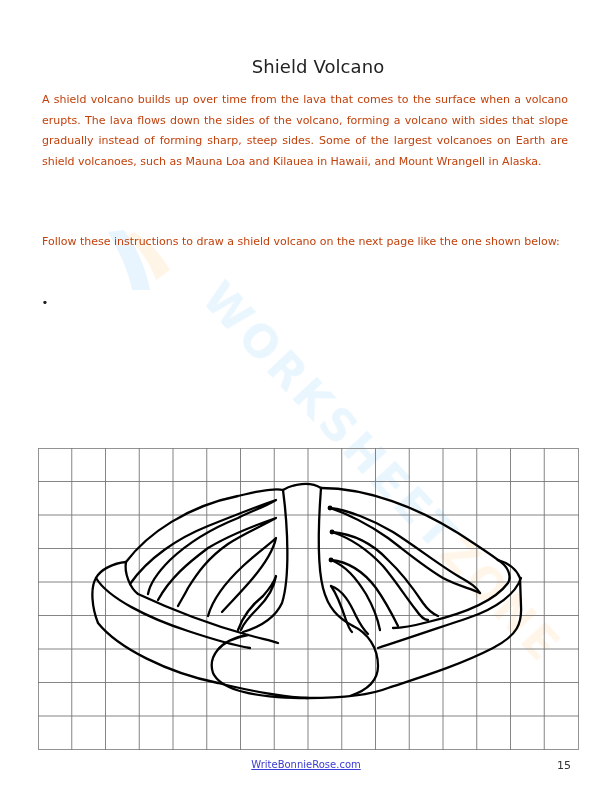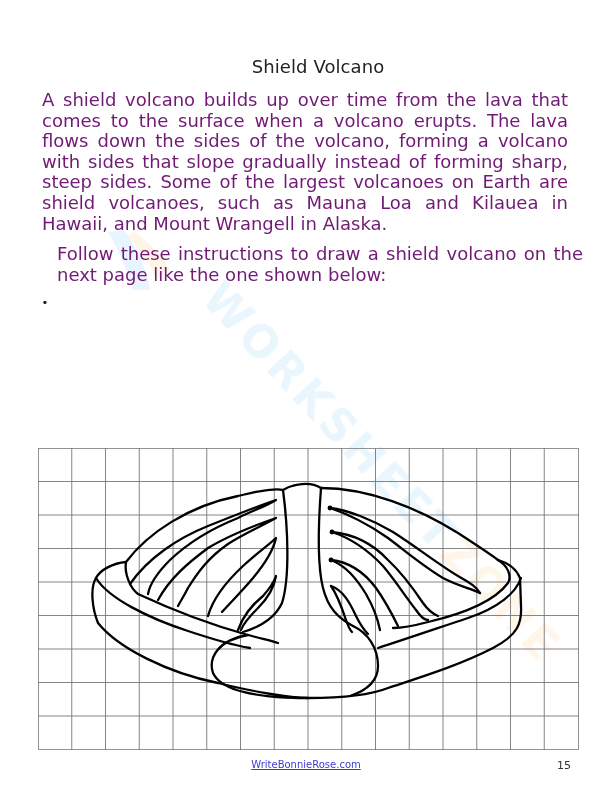--- a/index.html
+++ b/index.html
@@ -1,23 +1,23 @@
 <!DOCTYPE html>
 <html><head>
 <meta charset="utf-8">
 <style>
   html, body { margin: 0; padding: 0; background: #ffffff; }
   body { width: 612px; height: 792px; position: relative; overflow: hidden;
          font-family: "DejaVu Sans", "Liberation Sans", sans-serif; color: #1a1a1a; }
   .title { position: absolute; top: 44px; left: 0; width: 612px; text-align: center;
            font-size: 18px; font-weight: normal; color: #222; margin: 12px; letter-spacing: 0.1px; }
-  .para { position: absolute; left: 42px; width: 526px; font-size: 18px; line-height: 20.6px;
-          text-align: justify; margin: 0; color: #701a75; }
+  .para { position: absolute; left: 42px; width: 526px; font-size: 11px; line-height: 20.6px;
+          text-align: justify; margin: 0; color: #c2410c; }
   .p1 { top: 90px; }
-  .p2 { top: 244px; margin-left: 15px; }
+  .p2 { top: 232px; }
   .bullets { position: absolute; left: 42px; top: 290px; width: 526px; margin: 0; padding: 0; list-style: none;
              font-size: 13.6px; line-height: 26px; color: #1f1f1f; }
   .bullets li { position: relative; padding-left: 18px; }
   .bullets li .dot { position: absolute; left: 0; top: 0; font-size: 10px; }
   .watermark { position: absolute; left: 0; top: 0; width: 612px; height: 792px; pointer-events: none; }
   .figure { position: absolute; left: 38px; top: 448px; width: 541px; height: 302px; }
   .footer-link { position: absolute; top: 759px; left: 0; width: 612px; text-align: center;
                  font-size: 10px; color: #3b3bd6; text-decoration: underline; }
   .page-num { position: absolute; top: 759px; left: 557px; font-size: 11px; color: #333; text-align: center; }
 </style>

